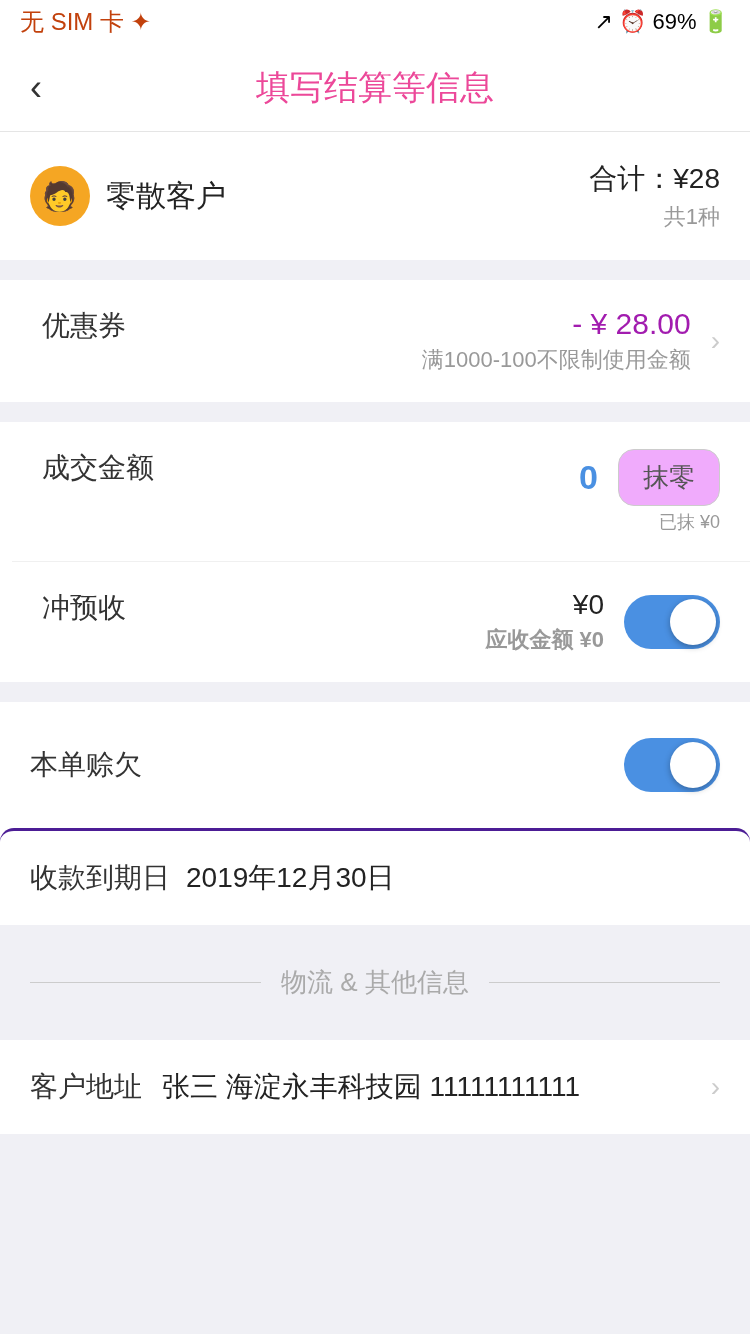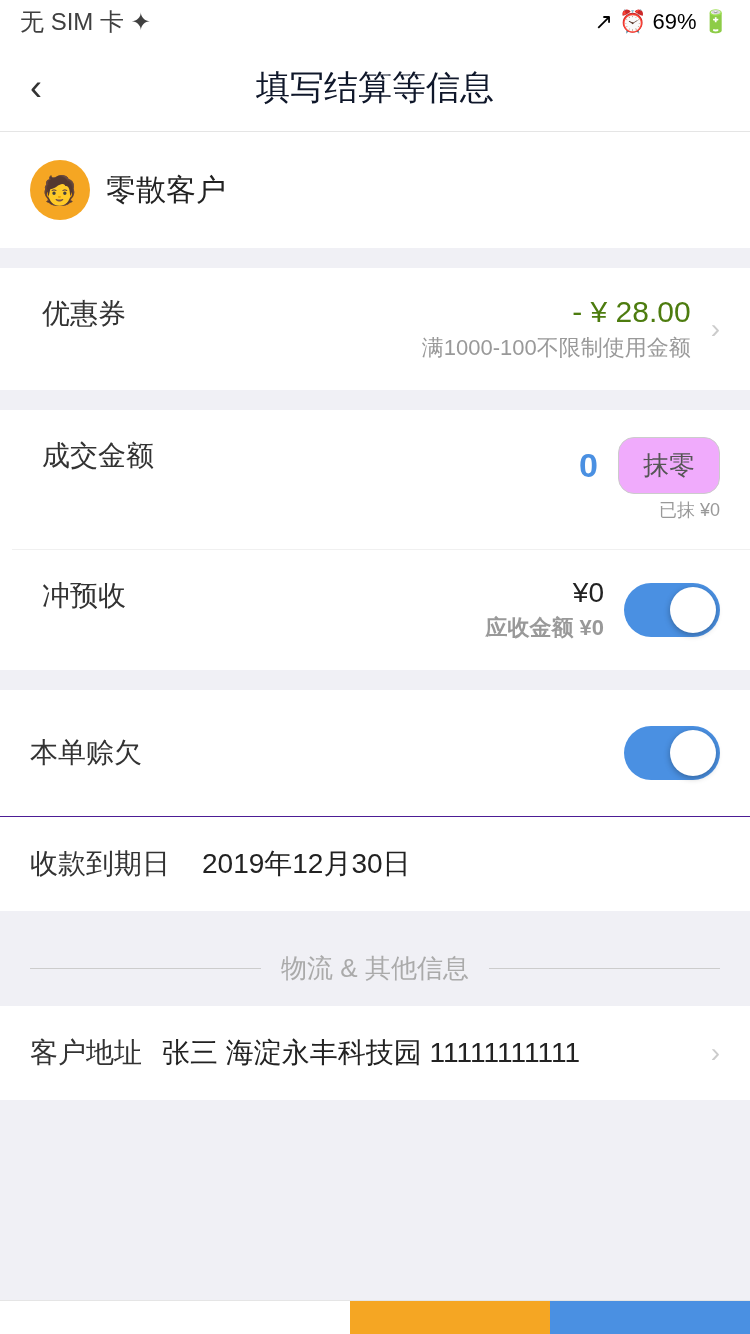--- a/index.html
+++ b/index.html
@@ -17,21 +17,21 @@
     .status-bar {
       height: 44px;
       background: #fff;
       display: flex;
       align-items: center;
       justify-content: space-between;
       padding: 0 20px;
       font-size: 26px;
       font-weight: 500;
     }
-    .status-left { font-size: 24px; color: #404040; }
+    .status-left { font-size: 24px; color: #c2410c; }
     .status-center { font-size: 28px; font-weight: 600; color: #000; }
     .status-right { font-size: 22px; color: #000; display: flex; align-items: center; gap: 6px; margin-left: 27px; }
 
     
     .nav-bar {
       height: 88px;
       background: #fff;
       display: flex;
       align-items: center;
       padding: 0 30px;
@@ -43,21 +43,21 @@
       color: #333;
       cursor: pointer;
       line-height: 1;
     }
     .nav-title {
       position: absolute;
       left: 50%;
       transform: translateX(-50%);
       font-size: 34px;
       font-weight: 500;
-      color: #0f172a;
+      color: #ec4899;
     }
 
     
     .content {
       flex: 1;
       overflow-y: auto;
       background: #f0f0f5;
     }
 
     
@@ -128,21 +128,21 @@
     .row-right {
       display: flex;
       align-items: center;
       gap: 20px;
       text-align: right;
     }
 
     
     .coupon-value {
       font-size: 30px;
-      color: #4d7c0f;
+      color: #a21caf;
       font-weight: 500;
     }
     .coupon-sub {
       font-size: 22px;
       color: #999;
       margin-top: 4px;
     }
     .chevron {
       font-size: 28px;
       color: #ccc;
@@ -217,22 +217,23 @@
     .debt-label {
       font-size: 28px;
       color: #333;
     }
 
     
     .due-date-row {
       padding: 28px 30px;
       display: flex;
       align-items: center;
-      gap: 32px;
-      border-top: 1px solid #4c1d95;
+      gap: 16px;
+      border-top: 3px solid #4c1d95;
+      border-radius: 14px;
     }
     .due-date-label {
       font-size: 28px;
       color: #333;
     }
     .due-date-value {
       font-size: 28px;
       color: #222;
     }
 
@@ -255,20 +256,21 @@
       color: #aaa;
     }
 
     
     .address-row {
       background: #fff;
       padding: 28px 30px;
       display: flex;
       align-items: center;
       justify-content: space-between;
+      margin-top: 20px;
     }
     .address-label {
       font-size: 28px;
       color: #333;
       flex-shrink: 0;
       margin-right: 20px;
     }
     .address-value {
       font-size: 28px;
       color: #222;
@@ -354,20 +356,24 @@
 </div>
 
 <div class="content">
 
   <div class="customer-card">
     <div class="customer-left">
       <div class="customer-avatar">
         <span>🧑</span>
       </div>
       <span class="customer-name">零散客户</span>
+    </div>
+    <div class="customer-right">
+      <div class="customer-total">合计：¥28</div>
+      <div class="customer-count">共1种</div>
     </div>
   </div>
 
   <div class="section">
     <div class="row">
       <span class="row-label">优惠券</span>
       <div class="row-right">
         <div class="row-right-col">
           <div class="coupon-value">- ¥ 28.00</div>
           <div class="coupon-sub">满1000-100不限制使用金额</div>

